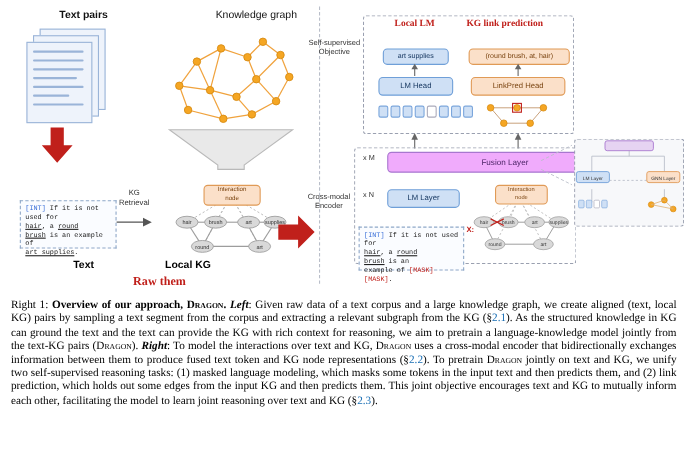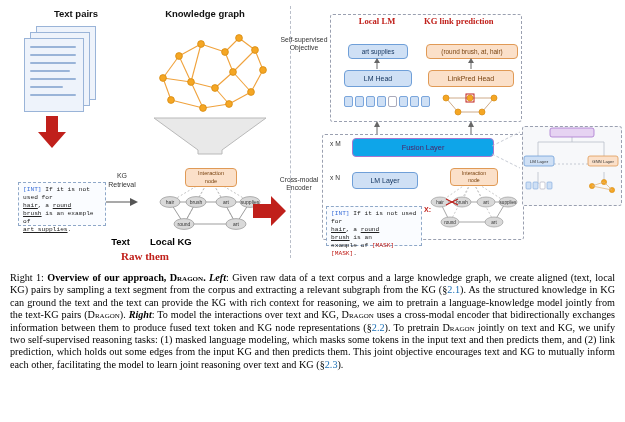--- a/index.html
+++ b/index.html
@@ -31,21 +31,21 @@
   .dashpanel{position:absolute;border:1px dashed #9aa0b0;border-radius:3px;}
 
   
   .vdiv{position:absolute;border-left:1px dashed #b9bec9;}
 
   
   .box{position:absolute;border-radius:4px;display:flex;align-items:center;justify-content:center;
        font-family:"Liberation Sans",sans-serif;font-size:8.5px;}
   .box-blue{background:#cfe0f5;border:1px solid #6f9fd8;color:#11325c;}
   .box-orange{background:#fbe0c9;border:1px solid #e09a56;color:#7a4411;}
-  .box-purple{background:#0ea5e9;border:1px solid #a877cf;color:#4b2366;}
+  .box-purple{background:#f0abfc;border:1px solid #a877cf;color:#4b2366;padding-left:36px;}
 
   
   .doc{position:absolute;background:#eef3fb;border:1px solid #9ab4d8;}
   .docline{position:absolute;height:2px;background:#9ab4d8;border-radius:1px;}
 
   svg{position:absolute;left:0;top:0;overflow:visible;}
 
   .codebox{position:absolute;border:1px dashed #8fa8c8;background:#fafcff;
            font-family:"Liberation Mono",monospace;font-size:6.2px;line-height:8px;color:#222;
            padding:3px 4px;box-sizing:border-box;}
@@ -58,21 +58,21 @@
   .tok-white{background:#fff;border:1px solid #aab;}
 </style>
 </head>
 <body>
 
 <div class="figure">
 
   <div class="vdiv" style="left:290px;top:6px;height:252px;"></div>
 
   <div class="lbl sans" style="left:22px;top:8px;width:108px;text-align:center;font-size:9.5px;font-weight:bold;color:#111;">Text pairs</div>
-  <div class="lbl sans" style="left:140px;top:8px;width:130px;text-align:center;font-size:9.5px;font-weight:bold;color:#111;">Knowledge graph</div>
+  <div class="lbl sans" style="left:140px;top:8px;width:130px;text-align:right;font-size:9.5px;font-weight:normal;color:#111;">Knowledge graph</div>
 
   <div class="doc" style="left:36px;top:26px;width:58px;height:72px;"></div>
   <div class="doc" style="left:30px;top:32px;width:58px;height:72px;"></div>
   <div class="doc" style="left:24px;top:38px;width:58px;height:72px;"></div>
   <div class="docline" style="left:30px;top:46px;width:46px;"></div>
   <div class="docline" style="left:30px;top:54px;width:46px;"></div>
   <div class="docline" style="left:30px;top:62px;width:46px;"></div>
   <div class="docline" style="left:30px;top:70px;width:40px;"></div>
   <div class="docline" style="left:30px;top:78px;width:46px;"></div>
   <div class="docline" style="left:30px;top:86px;width:33px;"></div>
@@ -173,21 +173,21 @@
       <text x="20" y="32">hair</text>
       <text x="46" y="32">brush</text>
       <text x="76" y="32">art</text>
       <text x="100" y="32">supplies</text>
       <text x="34" y="54">round</text>
       <text x="86" y="54">art</text>
     </g>
   </svg>
   <div class="box box-orange" style="left:185px;top:168px;width:50px;height:17px;line-height:7.5px;text-align:center;font-size:5.6px;">Interaction<br>node</div>
 
-  <div class="lbl sans" style="left:22px;top:236px;width:108px;text-align:right;font-size:9.5px;font-weight:bold;">Text</div>
+  <div class="lbl sans" style="left:22px;top:236px;width:108px;text-align:center;font-size:9.5px;font-weight:bold;">Text</div>
   <div class="lbl sans" style="left:150px;top:236px;width:120px;text-align:left;font-size:9.5px;font-weight:bold;">Local KG</div>
 
   <div class="lbl" style="left:50px;top:250px;width:190px;text-align:center;font-size:11px;font-weight:bold;color:#c0201b;">Raw them</div>
 
   <svg width="34" height="30" style="left:253px;top:196px;">
     <path d="M0,8 L18,8 L18,0 L33,15 L18,30 L18,22 L0,22 Z" fill="#c0201b"></path>
   </svg>
 
   <div class="dashpanel" style="left:330px;top:14px;width:190px;height:106px;"></div>
   <div class="lbl sans ctr" style="left:278px;top:36px;width:52px;font-size:6.8px;color:#333;line-height:8.4px;">Self-supervised<br>Objective</div>

